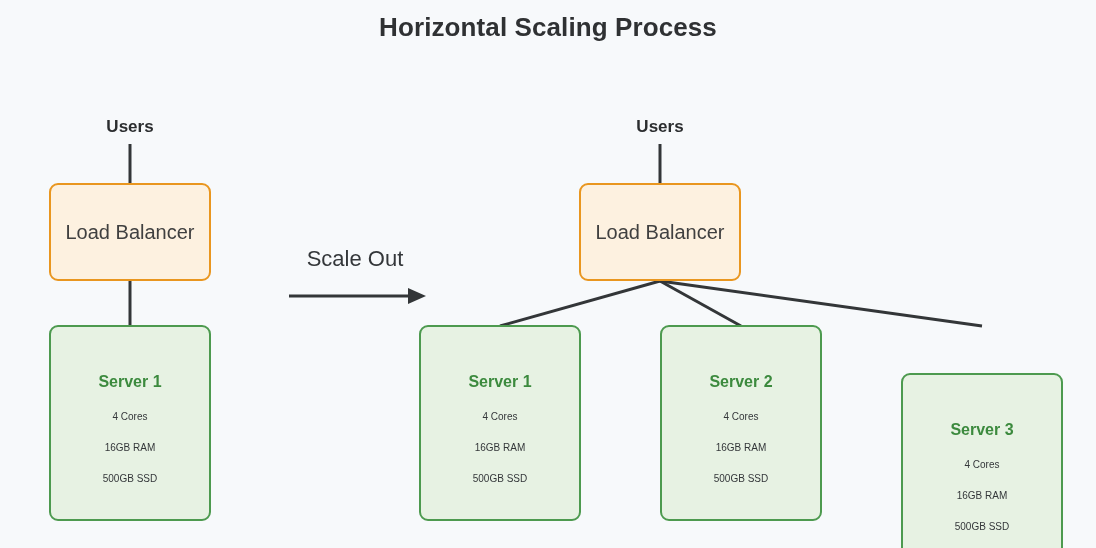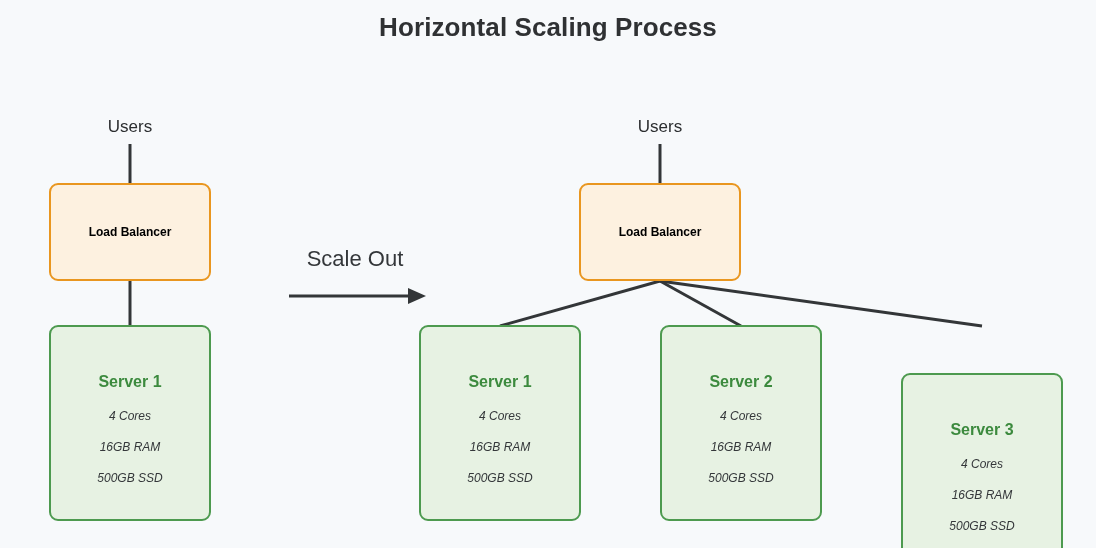--- a/index.html
+++ b/index.html
@@ -35,66 +35,65 @@
     text-align: center;
     font-size: 26px;
     font-weight: bold;
     color: #2f3133;
     letter-spacing: 0.1px;
   }
 
   .users-label {
     position: absolute;
     font-size: 17px;
-    font-weight: normal;
+    font-weight: bold;
     color: #2b2d2f;
     text-align: center;
     white-space: nowrap;
   }
 
   .node {
     position: absolute;
     box-sizing: border-box;
     border-radius: 9px;
     display: flex;
     flex-direction: column;
     align-items: center;
   }
 
   .node-lb {
     border: 2.5px solid #e9961f;
     background: #fdf1e0;
     justify-content: center;
   }
   .node-lb .node-title {
-    font-size: 12px;
-    font-weight: bold;
-    color: #000000;
+    font-size: 20px;
+    font-weight: normal;
+    color: #404040;
     white-space: nowrap;
   }
 
   .node-server {
     border: 2.5px solid #4d9a4f;
     background: #e7f2e3;
     justify-content: flex-start;
     padding-top: 46px;
   }
   .node-server .node-title {
     font-size: 16px;
     font-weight: bold;
     color: #3c8a3e;
     white-space: nowrap;
     margin-bottom: 10px;
   }
   .node-server .spec {
-    font-size: 12px;
+    font-size: 10px;
     color: #34373a;
     white-space: nowrap;
     line-height: 31px;
-    font-style: italic;
   }
 
   .scale-label {
     position: absolute;
     font-size: 22px;
     color: #34373a;
     white-space: nowrap;
     text-align: center;
   }
 </style>

